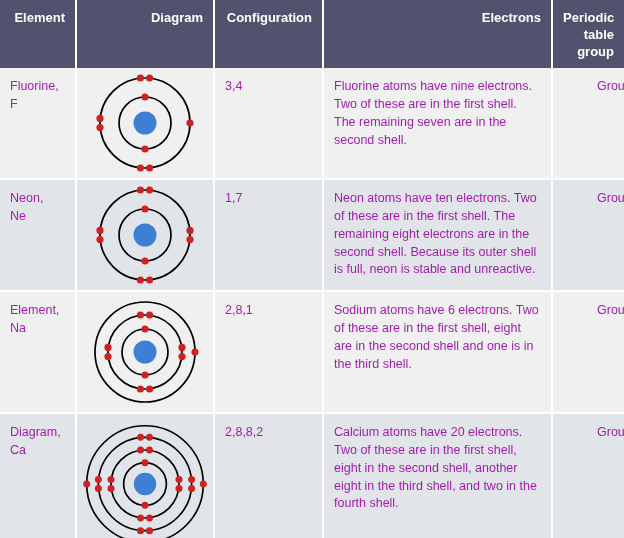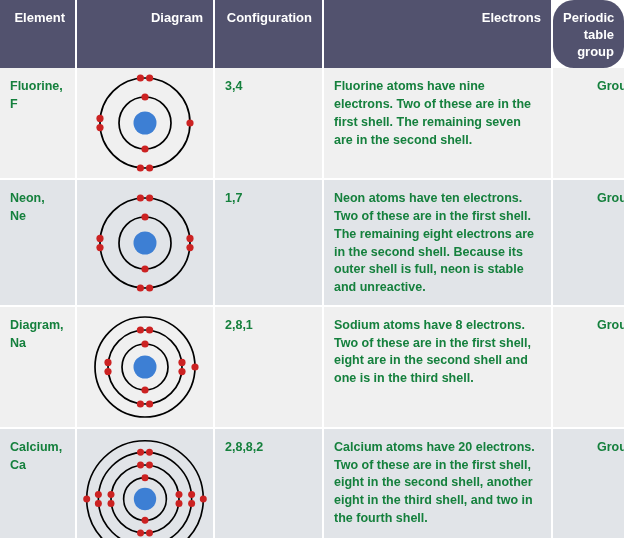--- a/index.html
+++ b/index.html
@@ -26,32 +26,31 @@
     font-size: 13px;
     font-weight: bold;
     text-align: right;
     vertical-align: top;
     padding: 9px 10px 8px 10px;
     border-right: 2px solid #ffffff;
     line-height: 1.32;
     height: 65px;
     box-sizing: border-box;
   }
-  #atom-table thead th:last-child { border-right: none; border-radius: 21px; }
+  #atom-table thead th:last-child { border-right: none; }
 
   #atom-table tbody td {
     font-size: 12.5px;
-    color: #15803d;
+    color: #a21caf;
     vertical-align: top;
     padding: 10px 10px 8px 10px;
     border-right: 2px solid #ffffff;
     border-bottom: 2px solid #ffffff;
     line-height: 1.42;
     box-sizing: border-box;
-    font-weight: bold;
   }
   #atom-table tbody td:last-child { border-right: none; padding-left: 44px; }
   #atom-table tbody tr:last-child td { border-bottom: none; }
 
   tr.row-odd  td { background: #f0f0f0; }
   tr.row-even td { background: #e1e4e8; }
 
   
   .col-element  { width: 77px; }
   .col-diagram  { width: 138px; }
@@ -141,21 +140,21 @@
               <circle cx="100" cy="50.4" r="3.6" fill="#cc2222"></circle>
               <circle cx="100" cy="59.6" r="3.6" fill="#cc2222"></circle>
             </svg>
           </div>
         </td>
         <td><span>1,7</span></td>
         <td><span>Neon atoms have ten electrons. Two of these are in the first shell. The remaining eight electrons are in the second shell. Because its outer shell is full, neon is stable and unreactive.</span></td>
         <td><span class="group-label">Group 5</span></td>
       </tr>
       <tr class="row-odd">
-        <td><span class="element-name">Diagram,
+        <td><span class="element-name">Element,
 Na</span></td>
         <td class="diagram-cell">
           <div class="diagram-wrap">
             <svg width="120" height="120" viewBox="0 0 120 120">
               <circle cx="60" cy="60" r="23" fill="none" stroke="#000000" stroke-width="1.7"></circle>
               <circle cx="60" cy="60" r="37" fill="none" stroke="#000000" stroke-width="1.7"></circle>
               <circle cx="60" cy="60" r="50" fill="none" stroke="#000000" stroke-width="1.7"></circle>
               <circle cx="60" cy="60" r="11.5" fill="#3d7fd4"></circle>
               <circle cx="60" cy="37" r="3.6" fill="#cc2222"></circle>
               <circle cx="60" cy="83" r="3.6" fill="#cc2222"></circle>
@@ -165,25 +164,25 @@
               <circle cx="23" cy="64.6" r="3.6" fill="#cc2222"></circle>
               <circle cx="55.4" cy="97" r="3.6" fill="#cc2222"></circle>
               <circle cx="64.6" cy="97" r="3.6" fill="#cc2222"></circle>
               <circle cx="97" cy="55.4" r="3.6" fill="#cc2222"></circle>
               <circle cx="97" cy="64.6" r="3.6" fill="#cc2222"></circle>
               <circle cx="110" cy="60" r="3.6" fill="#cc2222"></circle>
             </svg>
           </div>
         </td>
         <td><span>2,8,1</span></td>
-        <td><span>Sodium atoms have 8 electrons. Two of these are in the first shell, eight are in the second shell and one is in the third shell.</span></td>
+        <td><span>Sodium atoms have 6 electrons. Two of these are in the first shell, eight are in the second shell and one is in the third shell.</span></td>
         <td><span class="group-label">Group 1</span></td>
       </tr>
       <tr class="row-even">
-        <td><span class="element-name">Calcium,
+        <td><span class="element-name">Diagram,
 Ca</span></td>
         <td class="diagram-cell">
           <div class="diagram-wrap">
             <svg width="140" height="140" viewBox="0 0 140 140">
               <circle cx="70" cy="70" r="22" fill="none" stroke="#000000" stroke-width="1.7"></circle>
               <circle cx="70" cy="70" r="35" fill="none" stroke="#000000" stroke-width="1.7"></circle>
               <circle cx="70" cy="70" r="48" fill="none" stroke="#000000" stroke-width="1.7"></circle>
               <circle cx="70" cy="70" r="60" fill="none" stroke="#000000" stroke-width="1.7"></circle>
               <circle cx="70" cy="70" r="11.5" fill="#3d7fd4"></circle>
               <circle cx="70" cy="48" r="3.6" fill="#cc2222"></circle>

